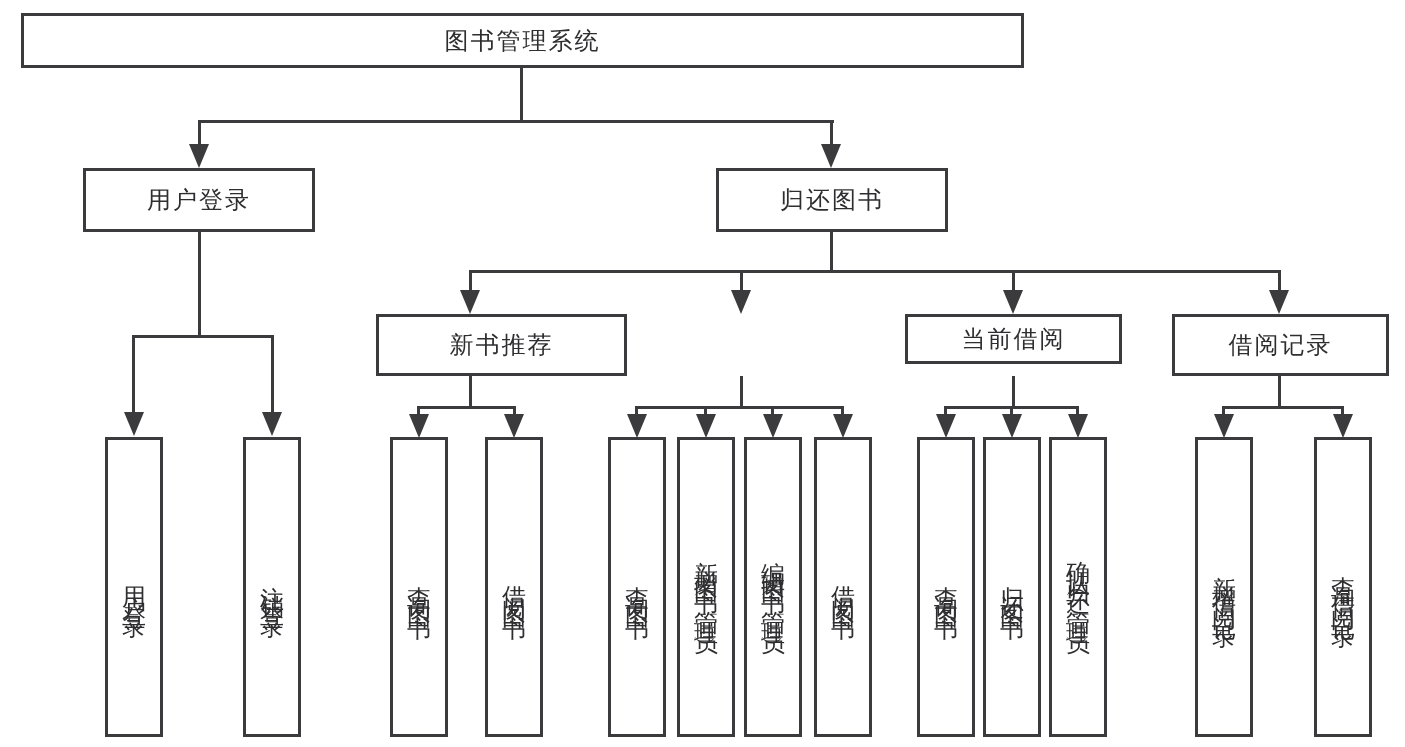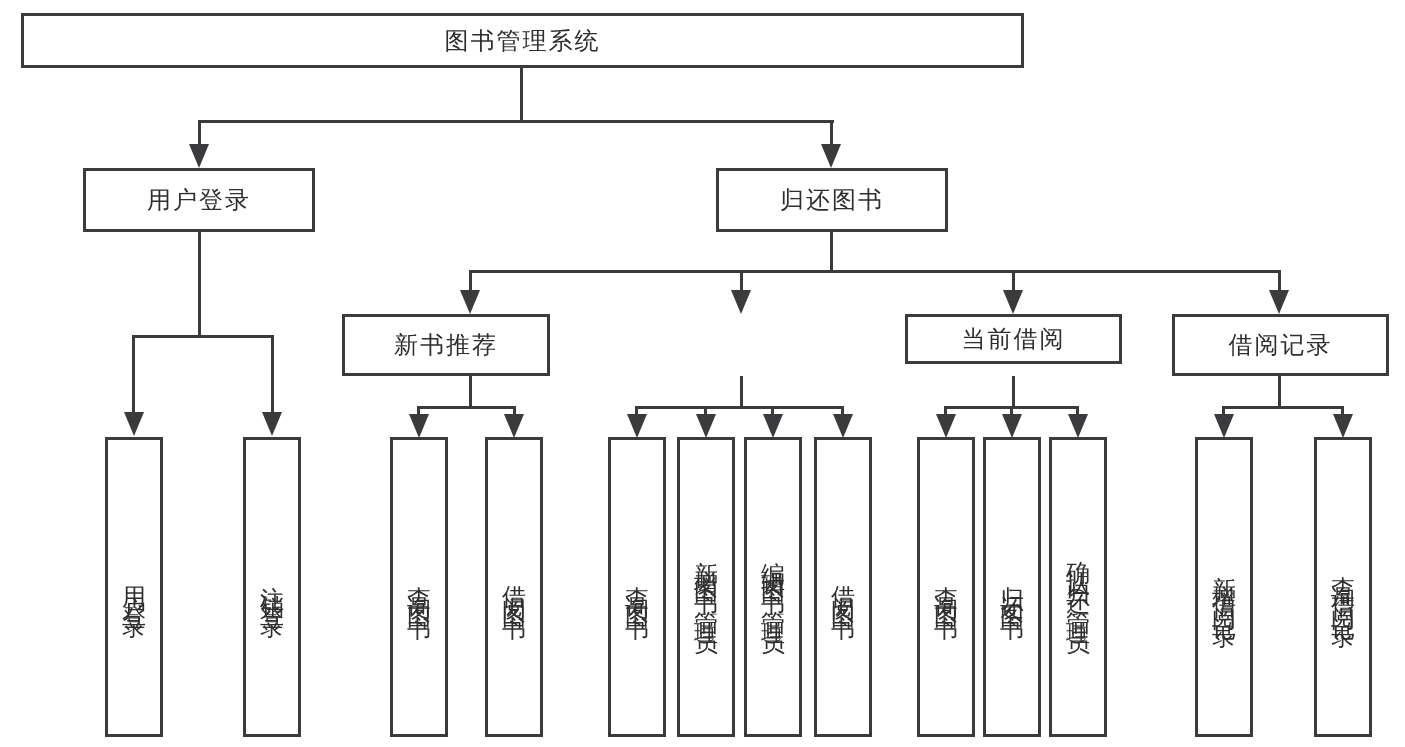--- a/index.html
+++ b/index.html
@@ -56,21 +56,21 @@
 </head>
 <body>
 
 <div id="canvas">
 
   <div class="node" style="left:21px;top:13px;width:1003px;height:55px">图书管理系统</div>
 
   <div class="node" style="left:83px;top:168px;width:232px;height:64px">用户登录</div>
   <div class="node" style="left:716px;top:168px;width:232px;height:64px">归还图书</div>
 
-  <div class="node" style="left:342px;top:314px;width:208px;height:62px">新书推荐</div>
+  <div class="node" style="left:376px;top:314px;width:251px;height:62px">新书推荐</div>
   <div class="node" style="left:905px;top:314px;width:217px;height:50px">当前借阅</div>
   <div class="node" style="left:1172px;top:314px;width:217px;height:62px">借阅记录</div>
 
   <div class="node leaf" style="left:105px;top:437px;width:58px;height:300px">用户登录</div>
   <div class="node leaf" style="left:243px;top:437px;width:58px;height:300px">注销登录</div>
 
   <div class="node leaf" style="left:390px;top:437px;width:58px;height:300px">查询图书</div>
   <div class="node leaf" style="left:485px;top:437px;width:58px;height:300px">借阅图书</div>
 
   <div class="node leaf" style="left:608px;top:437px;width:58px;height:300px">查询图书</div>

